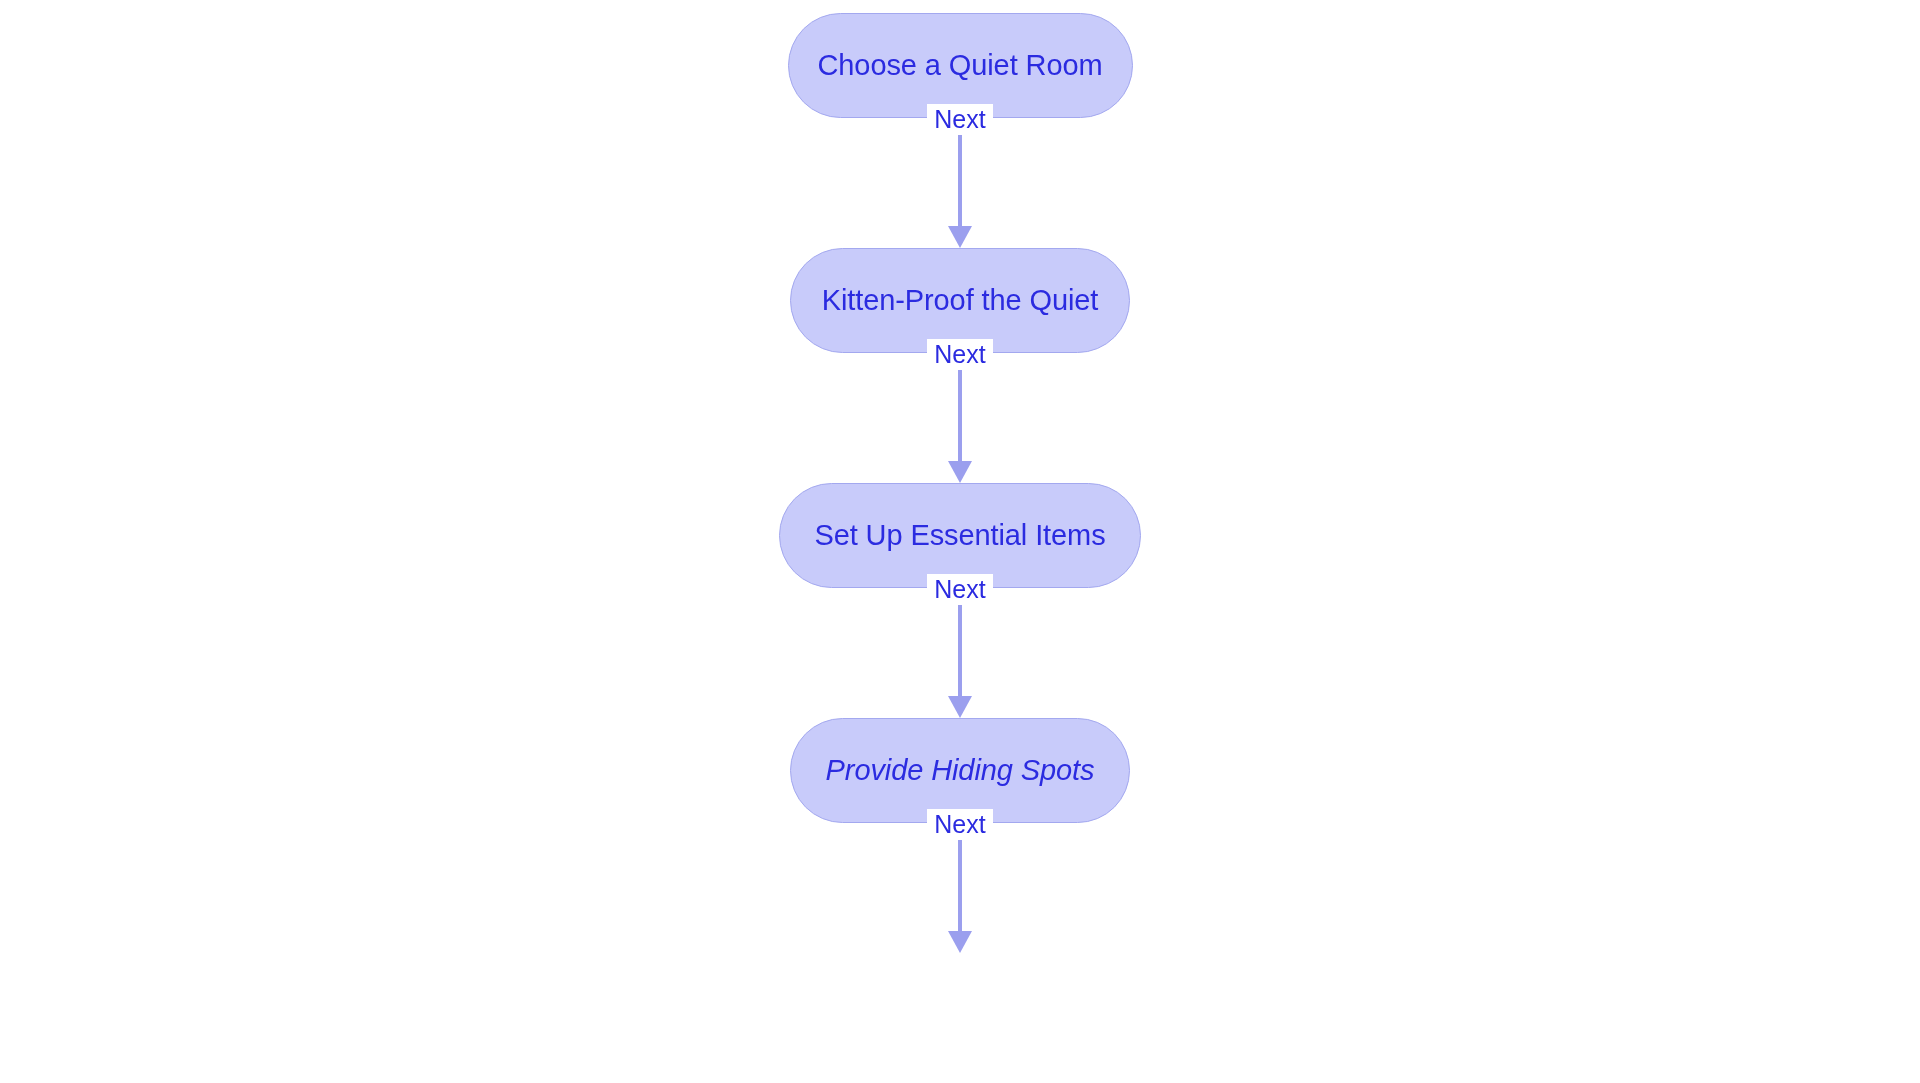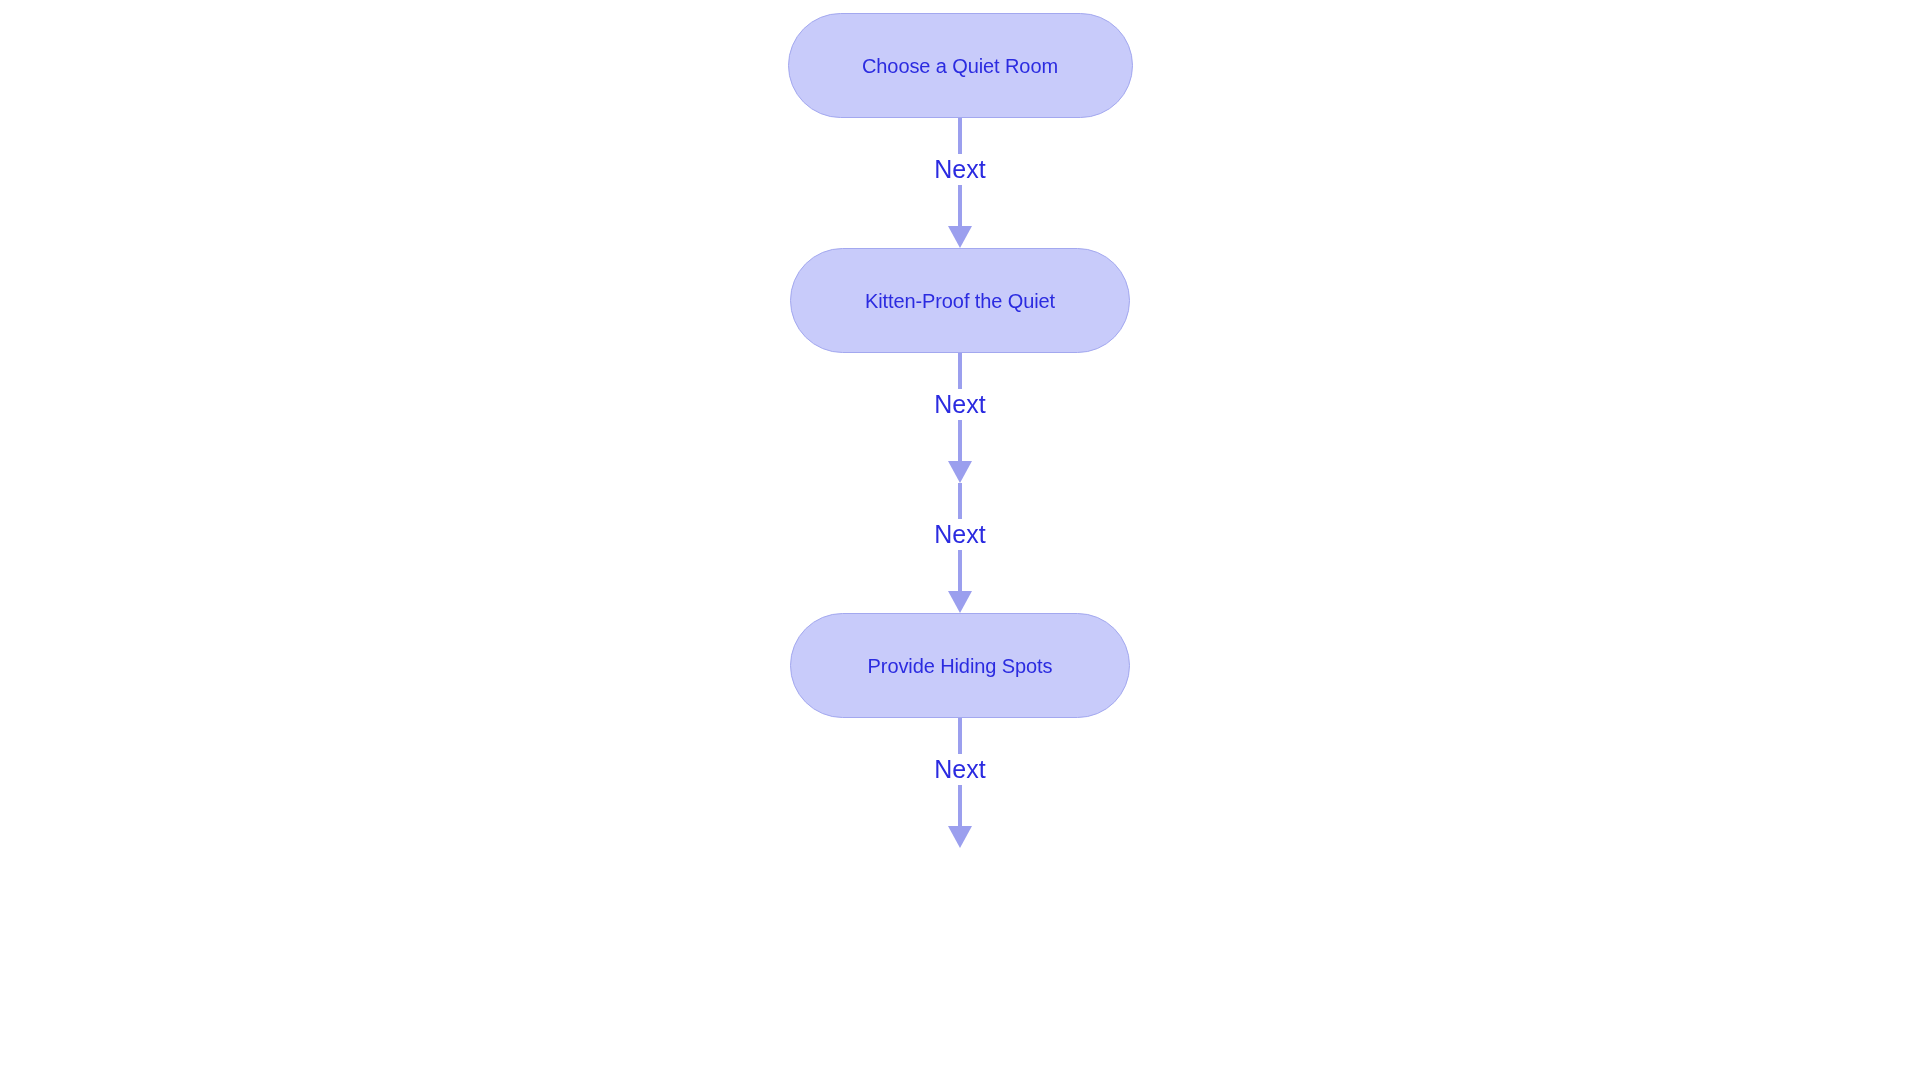--- a/index.html
+++ b/index.html
@@ -39,34 +39,34 @@
     background: #c8cbfa;
     border: 1.5px solid #a3a8ef;
     box-sizing: border-box;
     display: flex;
     align-items: center;
     justify-content: center;
     flex: 0 0 auto;
   }
   .node-label {
     color: #2b2be0;
-    font-size: 20px;
+    font-size: 29px;
     font-family: "Liberation Sans", sans-serif;
     font-weight: 400;
     letter-spacing: -0.1px;
     white-space: nowrap;
     line-height: 1;
   }
   .connector {
     position: relative;
     width: 220px;
     height: 130px;
     flex: 0 0 auto;
     display: flex;
-    align-items: center;
+    align-items: flex-start;
     justify-content: center;
   }
   .connector-line {
     position: absolute;
     left: 50%;
     top: 0;
     width: 4px;
     height: 112px;
     margin-left: -2px;
     background: #9b9fee;
@@ -90,21 +90,21 @@
     font-family: "Liberation Sans", sans-serif;
     line-height: 1;
     background: #ffffff;
     padding: 3px 7px;
     white-space: nowrap;
     transform: translateY(-14px);
   }
   .w-1 { width: 345px; }
   .w-2 { width: 340px; }
   .w-3 { width: 362px; }
-  .w-4 { width: 340px; }
+  .w-4 { width: 340px; font-style: italic; }
   .w-5 { width: 320px; }
 </style>
 </head>
 <body>
 
 <div id="flow-root">
   <div class="flow-column">
 
     <div class="node w-1">
       <span class="node-label">Choose a Quiet Room</span>
@@ -119,20 +119,23 @@
     <div class="node w-2">
       <span class="node-label">Kitten-Proof the Quiet</span>
     </div>
 
     <div class="connector">
       <div class="connector-line"></div>
       <div class="connector-head"></div>
       <span class="connector-label">Next</span>
     </div>
 
+    <div class="node w-3">
+      <span class="node-label">Set Up Essential Items</span>
+    </div>
 
     <div class="connector">
       <div class="connector-line"></div>
       <div class="connector-head"></div>
       <span class="connector-label">Next</span>
     </div>
 
     <div class="node w-4">
       <span class="node-label">Provide Hiding Spots</span>
     </div>

